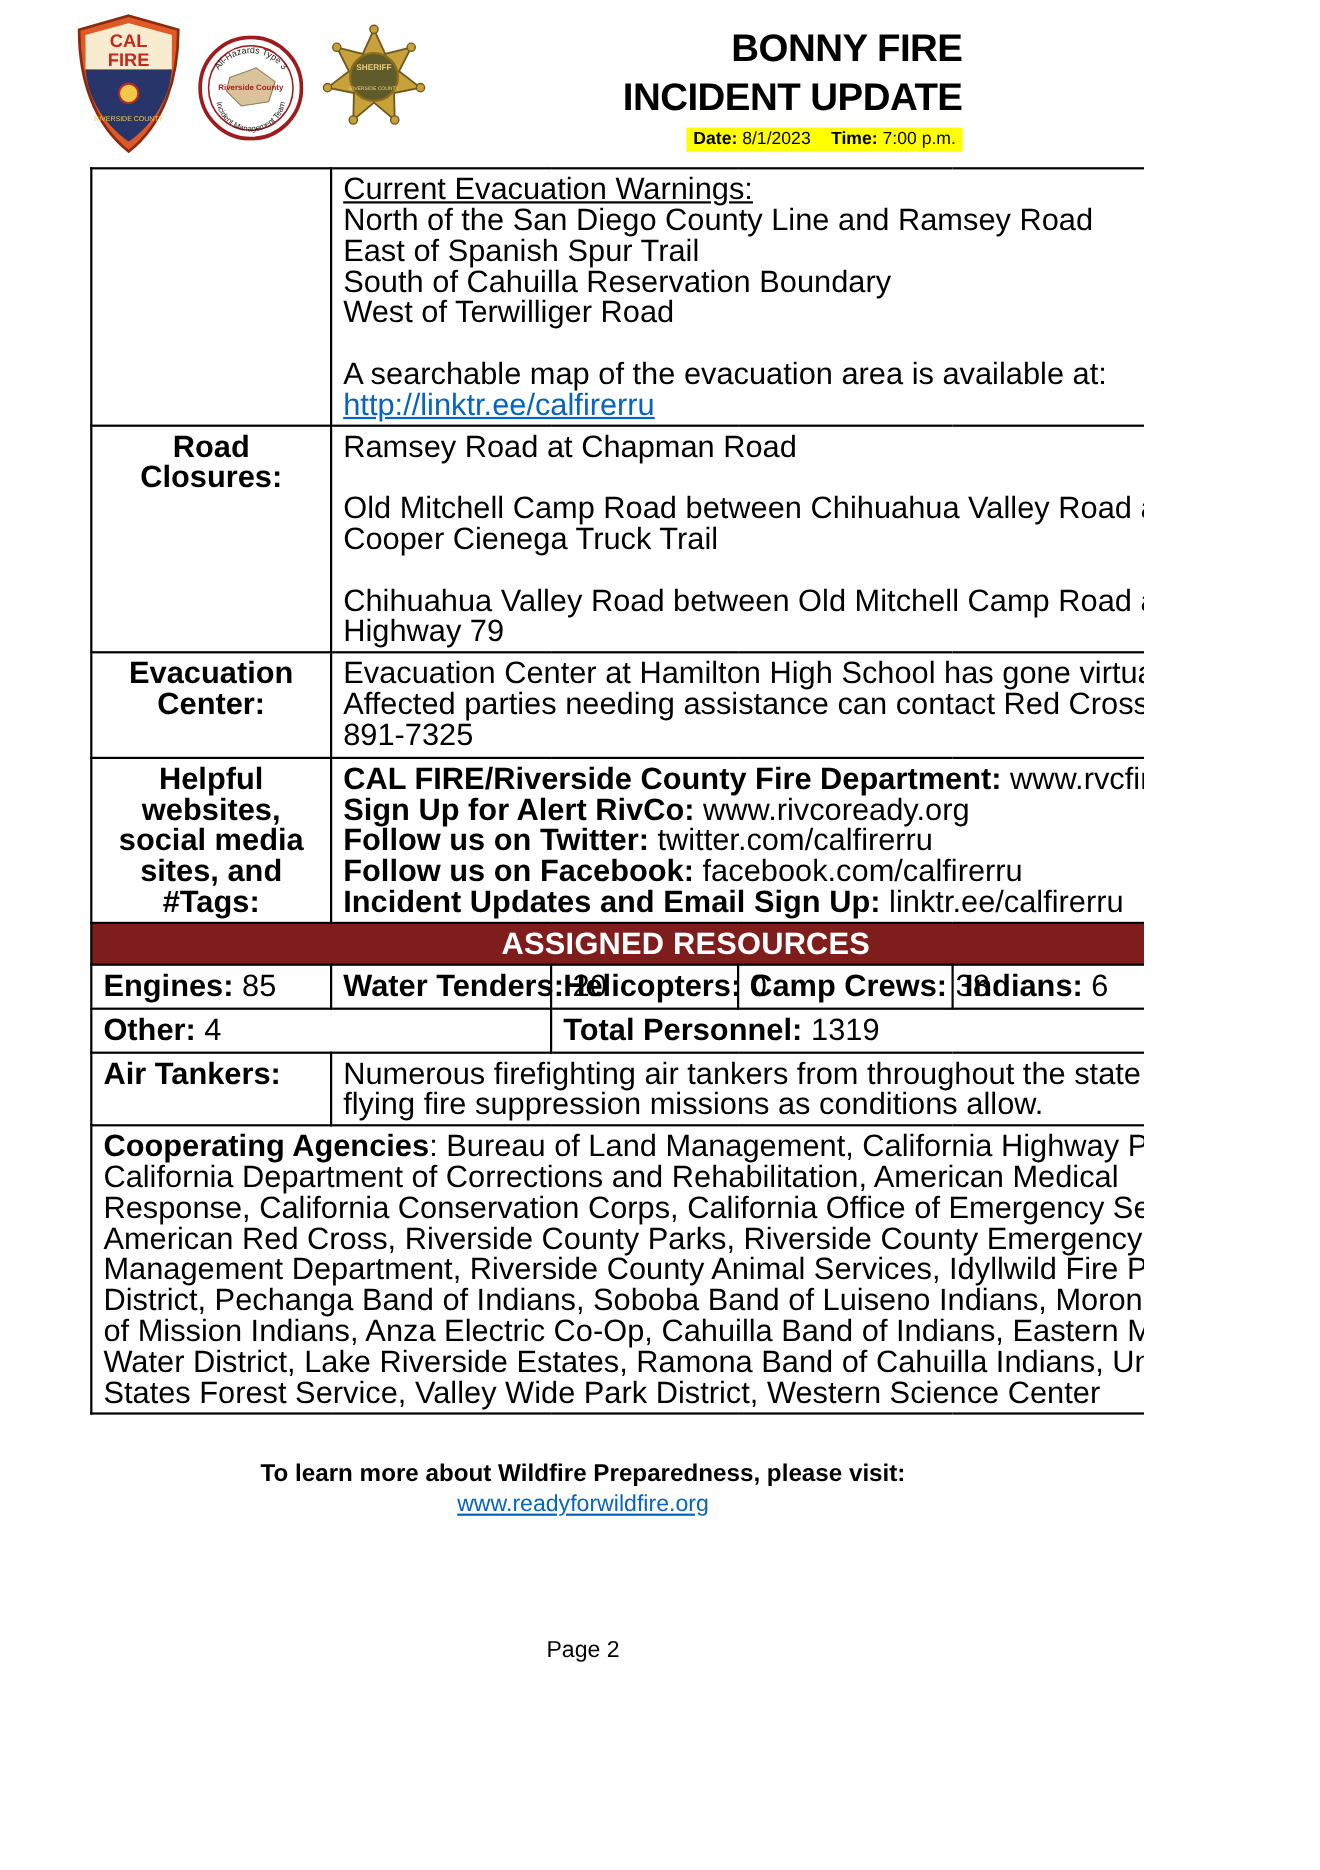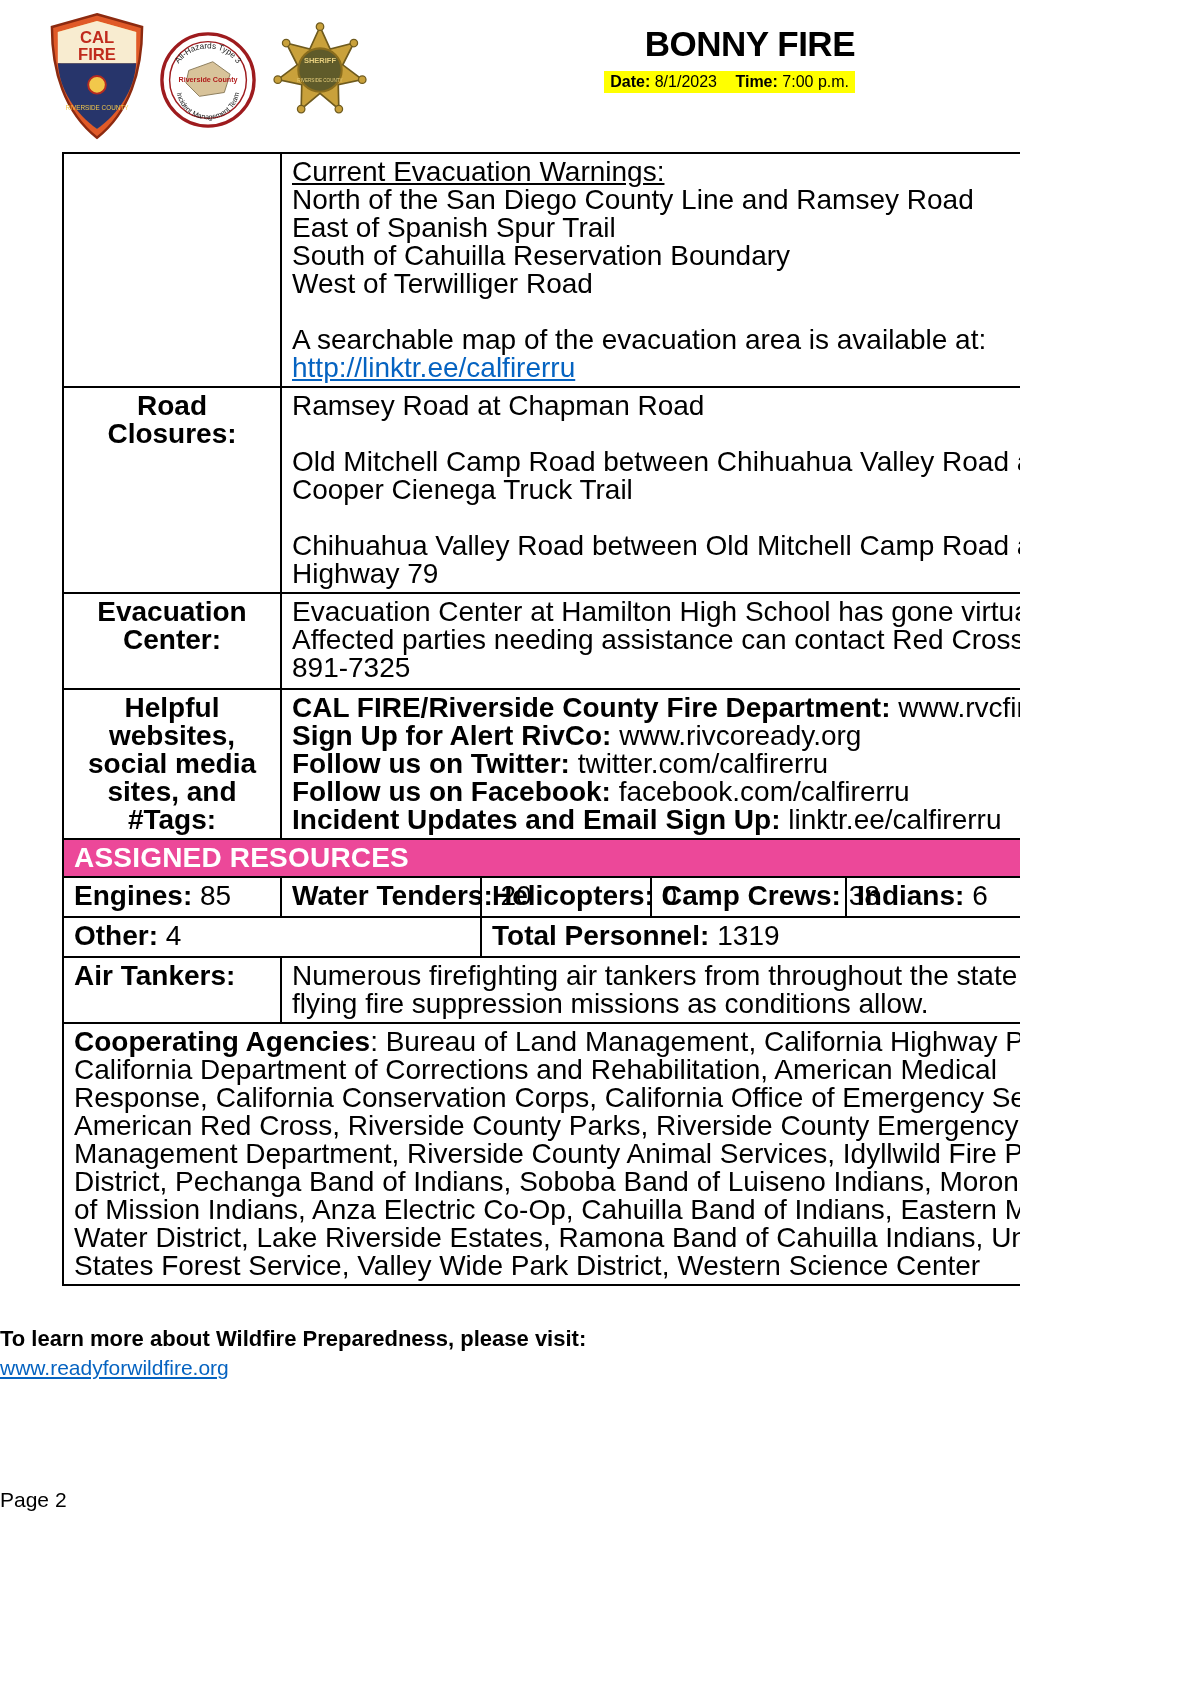--- a/index.html
+++ b/index.html
@@ -2,21 +2,21 @@
 <html><head>
 <meta charset="utf-8">
 <style>
   * { box-sizing: border-box; margin: 0; padding: 0; }
   html, body { background: #ffffff; }
   body {
     width: 1200px; height: 1700px;
     font-family: "Liberation Sans", "DejaVu Sans", sans-serif;
     color: #000;
   }
-  .page { position: relative; width: 1020px; height: 1700px; background: #fff; overflow: hidden; }
+  .page { position: relative; width: 1020px; height: 1700px; background: #fff; overflow: hidden; margin-left: 20px; }
 
   
   .header { display: flex; justify-content: space-between; align-items: flex-start; padding: 12px 165px 0 48px; height: 150px; }
   .logos { display: flex; align-items: flex-start; gap: 14px; }
   .logo-calfire { margin-top: 0; }
   .logo-imt { margin-top: 20px; }
   .logo-star { margin-top: 8px; }
   .titleblock { text-align: right; margin-top: 10px; }
   .title { font-size: 35px; font-weight: bold; line-height: 1.28; letter-spacing: -0.5px; }
   .datebar { display: inline-block; background: #ffff00; padding: 2px 6px; font-size: 16px; margin-top: 4px; }
@@ -25,28 +25,28 @@
 
   
   table.doc { border-collapse: collapse; table-layout: fixed; width: 1081px; margin: 2px 0 0 62px; }
   table.doc td { border: 2px solid #000; vertical-align: top; padding: 4px 10px; font-size: 28px; line-height: 28px; }
   .label-cell { font-weight: bold; text-align: center; padding-top: 6px; }
   .label-left { font-weight: bold; text-align: left; padding-top: 6px; }
   .spacer { height: 28px; }
   .u { text-decoration: underline; }
   .b { font-weight: bold; }
   .link { color: #0563c1; text-decoration: underline; cursor: pointer; }
-  .banner-cell { background: #ec4899; color: #fff; font-weight: bold; text-align: left; font-size: 22px; padding: 5px 0 6px; letter-spacing: 0.2px; }
+  .banner-cell { background: #7f1d1d; color: #fff; font-weight: bold; text-align: center; font-size: 22px; padding: 5px 0 6px; letter-spacing: 0.2px; }
   .stat-cell { white-space: nowrap; padding-top: 6px; padding-bottom: 8px; }
   .val { font-weight: normal; }
   .total-val { margin-left: 8px; }
   .coop-cell { padding: 5px 10px 10px 10px; }
 
   
-  .footer { text-align: left; margin-top: 40px; }
+  .footer { text-align: center; margin-top: 40px; }
   .foot-bold { font-size: 22px; font-weight: bold; }
   .foot-link { font-size: 21px; margin-top: 4px; display: inline-block; }
   .pageno { margin-top: 108px; font-size: 21px; }
 </style>
 </head>
 <body>
 
 <div class="page">
 
   <div class="header">
@@ -86,20 +86,21 @@
         <circle cx="9.3" cy="71.6" r="4.5" fill="#c9a13b" stroke="#6e5a1e" stroke-width="1.5"></circle>
         <circle cx="19.4" cy="27.6" r="4.5" fill="#c9a13b" stroke="#6e5a1e" stroke-width="1.5"></circle>
         <circle cx="60" cy="60" r="26" fill="#5f5b2a" stroke="#8a6d1d" stroke-width="2.5"></circle>
         <text x="60" y="52" text-anchor="middle" font-size="9" font-weight="bold" fill="#e7cf7e">SHERIFF</text>
         <text x="60" y="74" text-anchor="middle" font-size="5.5" fill="#e7cf7e">RIVERSIDE COUNTY</text>
       </svg>
     </div>
 
     <div class="titleblock">
       <div class="title">BONNY FIRE</div>
+      <div class="title">INCIDENT UPDATE</div>
       <div class="datebar">
         <span class="b">Date:</span>
         <span>8/1/2023</span>
         <span class="b gap">Time:</span>
         <span>7:00 p.m.</span>
       </div>
     </div>
   </div>
 
   <table class="doc">

